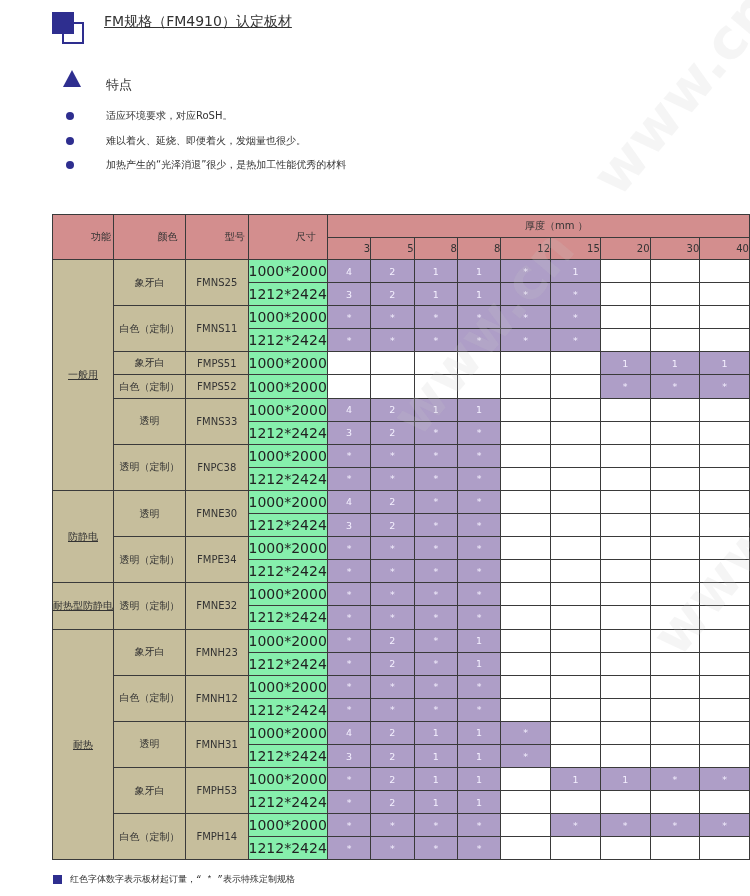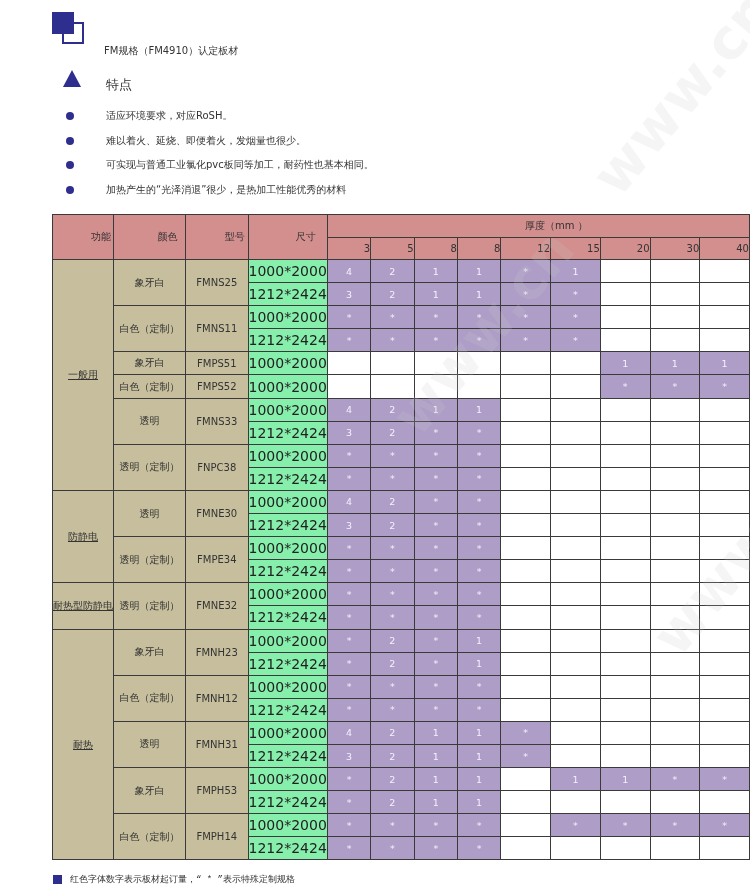--- a/index.html
+++ b/index.html
@@ -1,21 +1,21 @@
 <!DOCTYPE html>
 <html><head>
 <meta charset="utf-8">
 <style>
   html, body { margin:0; padding:0; background:#ffffff; }
   body { width:750px; height:896px; position:relative; overflow:hidden;
          font-family:"DejaVu Sans", "Liberation Sans", sans-serif; color:#333; }
   .logo { position:absolute; left:52px; top:12px; width:32px; height:30px; }
   .logo .back { position:absolute; left:10px; top:10px; width:18px; height:18px; border:2px solid #2e2e8f; background:#fff; }
   .logo .front { position:absolute; left:0; top:0; width:22px; height:22px; background:#2e2e8f; }
-  .title { position:absolute; left:104px; top:44px; font-size:10px; color:#333; }
+  .title { position:absolute; left:104px; top:13px; font-size:14px; color:#333;text-decoration:underline; }
   .tri { position:absolute; left:63px; top:70px; width:0; height:0;
          border-left:9px solid transparent; border-right:9px solid transparent; border-bottom:17px solid #2e2e8f; }
   .feat-title { position:absolute; left:106px; top:76px; font-size:13px; color:#333; }
   .bullets { position:absolute; left:66px; top:104px; margin:0; padding:0; list-style:none; }
   .bullets li { height:24.5px; display:flex; align-items:center; font-size:10px; color:#333; }
   .bullets .dot { width:8px; height:8px; border-radius:50%; background:#2e2e8f; margin-right:32px; flex:none; }
 
   table.spec { position:absolute; left:52px; top:214px; border-collapse:collapse; table-layout:fixed;
                font-size:10px; color:#222; }
   table.spec td, table.spec th { border:1px solid #3a3a3a; padding:0; text-align:center; vertical-align:middle;
@@ -47,24 +47,20 @@
 <div class="feat-title">特点</div>
 
 <ul class="bullets">
   <li>
       <span class="dot"></span>
       <span>适应环境要求，对应RoSH。</span>
     </li>
   <li>
       <span class="dot"></span>
       <span>难以着火、延烧、即便着火，发烟量也很少。</span>
-    </li>
-  <li>
-      <span class="dot"></span>
-      <span>可实现与普通工业氯化pvc板同等加工，耐药性也基本相同。</span>
     </li>
   <li>
       <span class="dot"></span>
       <span>加热产生的“光泽消退”很少，是热加工性能优秀的材料</span>
     </li>
 </ul>
 
 <table class="spec">
   <colgroup>
     <col style="width:56px">

